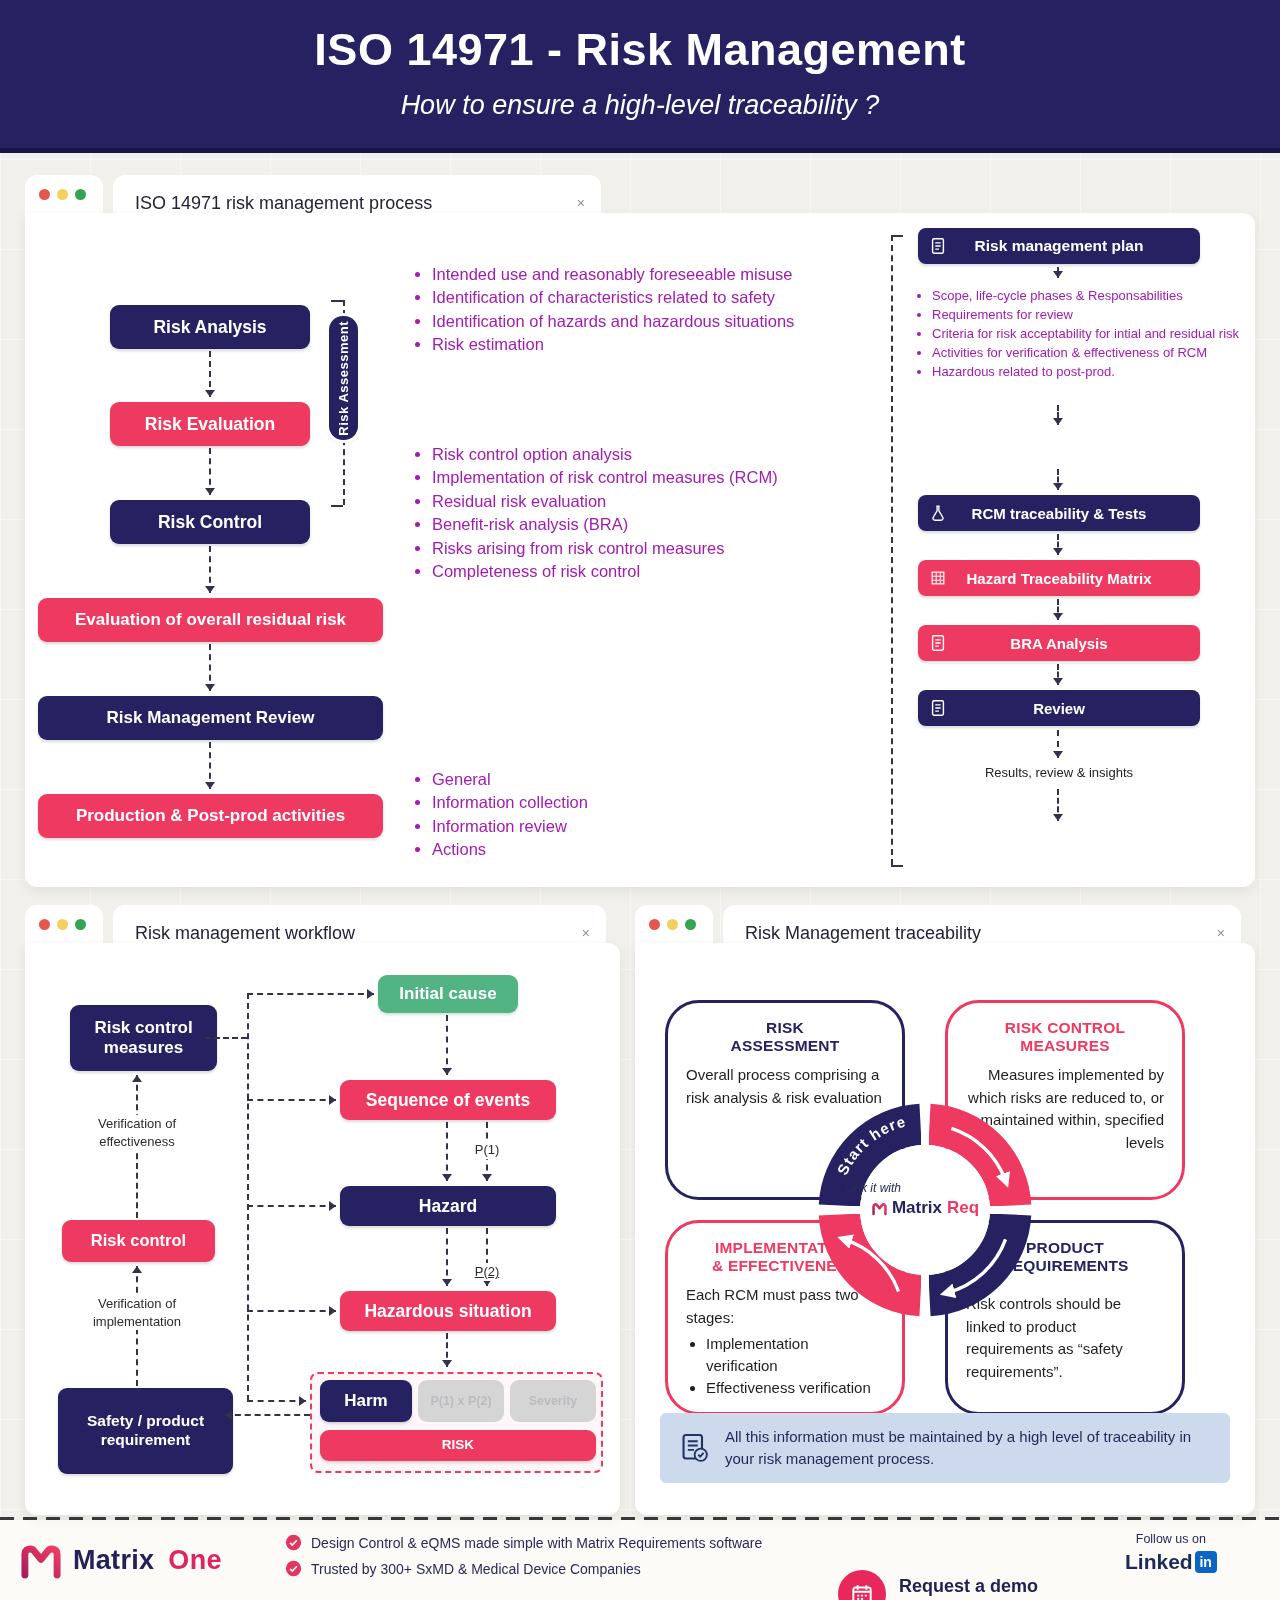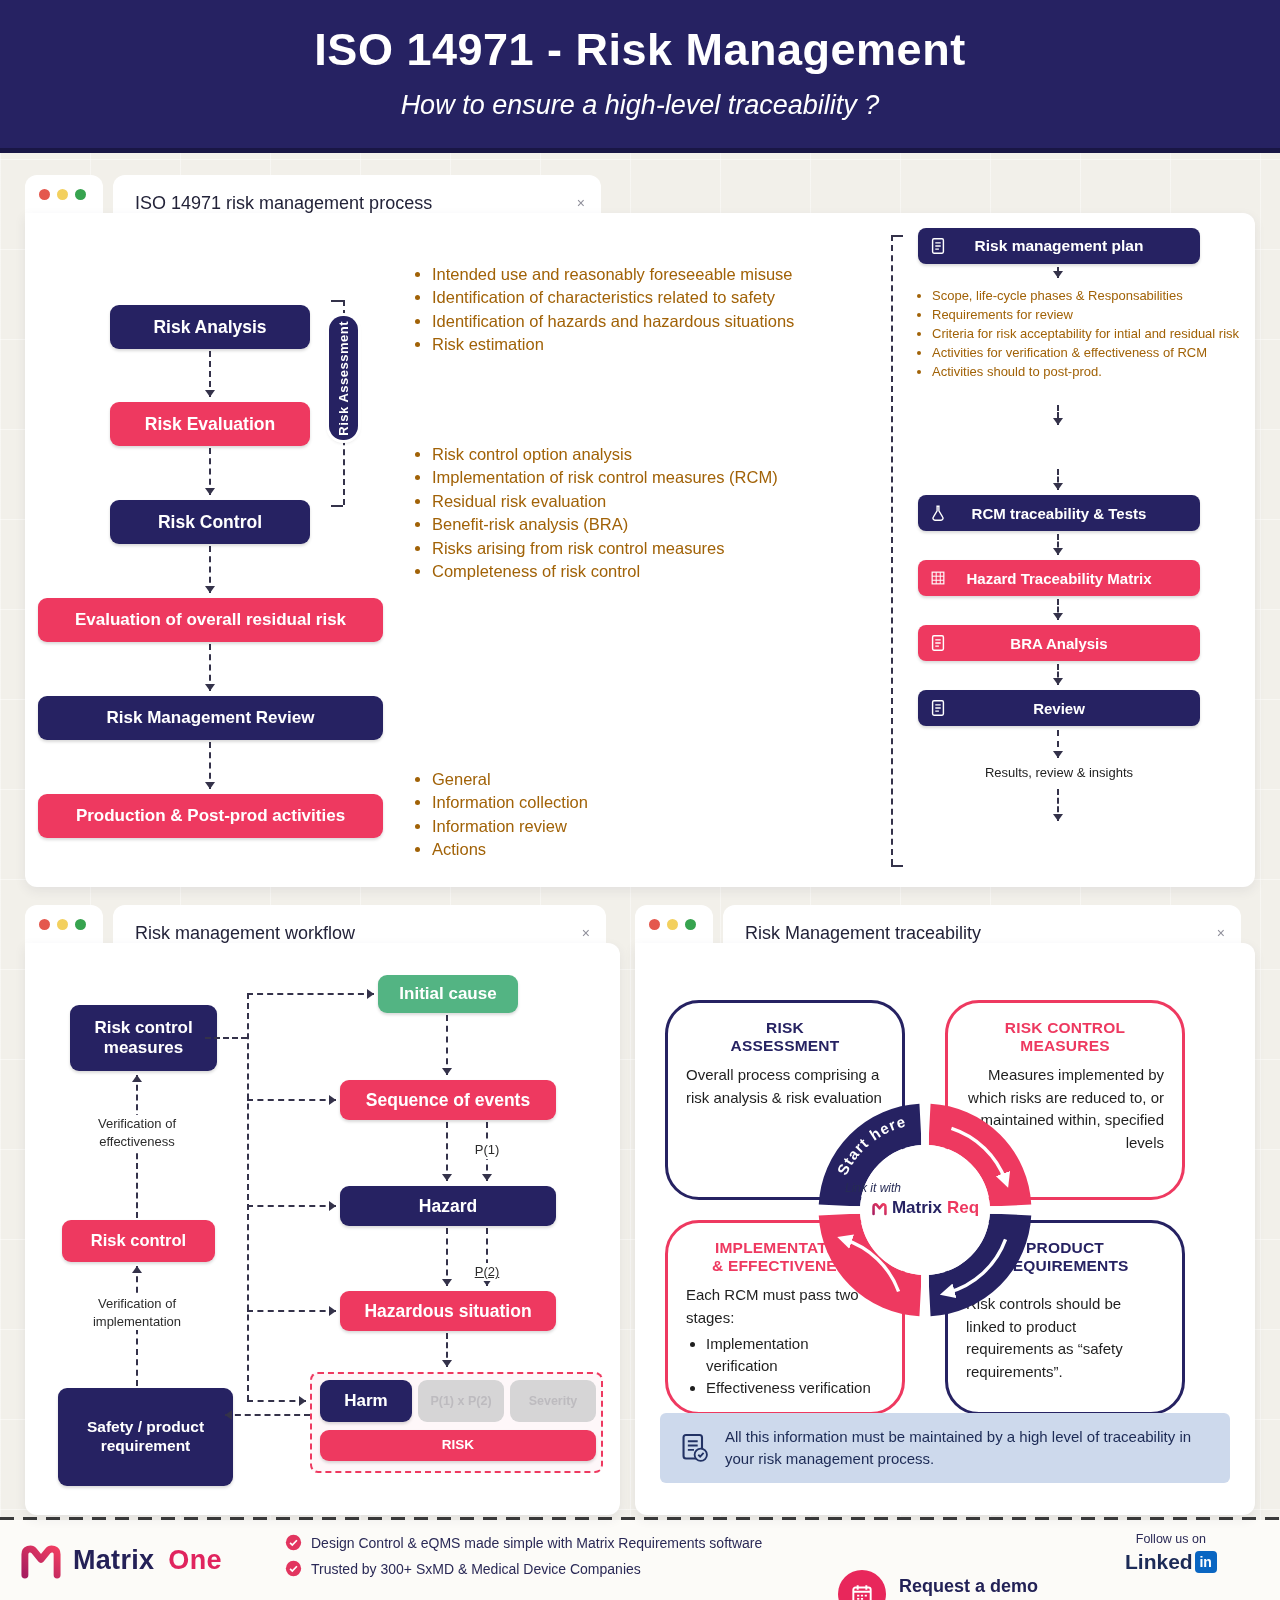--- a/index.html
+++ b/index.html
@@ -23,21 +23,21 @@
        padding:18px 16px 0 22px;font-size:18px;color:#232339;}
   .tab .close{margin-left:auto;color:#8f8f9a;font-size:14px;padding-left:24px;cursor:default;}
   .win-body{position:absolute;left:0;right:0;top:38px;bottom:0;background:#fff;
        border-radius:0 12px 12px 12px;box-shadow:0 4px 12px rgba(50,50,80,.08);}
   
   .nbox{position:absolute;display:flex;align-items:center;justify-content:center;text-align:center;
         color:#fff;border-radius:9px;font-weight:600;box-shadow:0 2px 3px rgba(0,0,0,.15);line-height:1.2;}
   .navy{background:#262262}.pink{background:#ee3960}.green{background:#53b483}
   .grayb{background:#d6d5d6;color:#bdbbbf;box-shadow:none;}
   
-  .blist{position:absolute;margin:0;padding-left:22px;color:#a16207;}
+  .blist{position:absolute;margin:0;padding-left:22px;color:#a21caf;}
   .b16{font-size:16.5px;line-height:21px;} .b16 li{margin:2.5px 0;}
   .b13{font-size:13px;line-height:17.5px;} .b13 li{margin:1.5px 0;}
   
   .dash-v{position:absolute;width:0;border-left:2px dashed #34324a;}
   .dash-h{position:absolute;height:0;border-top:2px dashed #34324a;}
   .arr-d::after{content:"";position:absolute;left:-6px;bottom:-5px;border:5px solid transparent;border-top:7px solid #34324a;}
   .arr-u::before{content:"";position:absolute;left:-6px;top:-5px;border:5px solid transparent;border-bottom:7px solid #34324a;}
   .arr-r::after{content:"";position:absolute;right:-5px;top:-6px;border:5px solid transparent;border-left:7px solid #34324a;}
   .arr-l::before{content:"";position:absolute;left:-5px;top:-6px;border:5px solid transparent;border-right:7px solid #34324a;}
   
@@ -144,21 +144,21 @@
             <path d="M7 6.5h6M7 10h6M7 13.5h4" stroke="#fff" stroke-width="1.5" fill="none"></path>
           </svg>
         <span>Risk management plan</span>
       </div>
       <div class="dash-v arr-d" style="left:1032px;top:54px;height:11px;"></div>
       <ul class="blist b13" style="left:885px;top:72px;width:310px;">
         <li>Scope, life-cycle phases &amp; Responsabilities</li>
         <li>Requirements for review</li>
         <li>Criteria for risk acceptability for intial and residual risk</li>
         <li>Activities for verification &amp; effectiveness of RCM</li>
-        <li>Activities should to post-prod.</li>
+        <li>Hazardous related to post-prod.</li>
       </ul>
       <div class="dash-v arr-d" style="left:1032px;top:192px;height:20px;"></div>
 
       <div class="dash-v arr-d" style="left:1032px;top:256px;height:21px;"></div>
       <div class="chainbox navy" style="top:282px;">
         <svg class="ic" viewBox="0 0 20 20">
             <path d="M8.2 2.5h3.6M9 2.5v5L4.8 14.6A2.2 2.2 0 0 0 6.7 18h6.6a2.2 2.2 0 0 0 1.9-3.4L11 7.5v-5" fill="none" stroke="#fff" stroke-width="1.5"></path>
           </svg>
         <span>RCM traceability &amp; Tests</span>
       </div>
@@ -211,21 +211,21 @@
       <div class="nbox navy" style="left:315px;top:243px;width:216px;height:40px;font-size:17.5px;">Hazard</div>
       <div class="nbox pink" style="left:315px;top:348px;width:216px;height:40px;font-size:17.5px;">Hazardous situation</div>
 
       <div style="position:absolute;left:285px;top:429px;width:289px;height:97px;border:2px dashed #ee3960;border-radius:8px;background:rgba(238,57,96,.04);"></div>
       <div class="nbox navy" style="left:295px;top:437px;width:92px;height:42px;font-size:17px;">Harm</div>
       <div class="nbox grayb" style="left:393px;top:437px;width:86px;height:42px;font-size:12.5px;">P(1) x P(2)</div>
       <div class="nbox grayb" style="left:485px;top:437px;width:86px;height:42px;font-size:12.5px;">Severity</div>
       <div class="nbox pink" style="left:295px;top:487px;width:276px;height:31px;font-size:13.5px;font-weight:700;">RISK</div>
 
       <div class="nbox pink" style="left:37px;top:277px;width:153px;height:42px;font-size:16.5px;">Risk control</div>
-      <div class="nbox navy" style="left:33px;top:445px;width:163px;height:74px;font-size:15.5px;padding:12px 6px;">Safety / product requirement</div>
+      <div class="nbox navy" style="left:33px;top:445px;width:163px;height:74px;font-size:15.5px;padding:6px 6px;">Safety / product requirement</div>
 
       <div class="dash-v arr-u" style="left:111px;top:132px;height:143px;"></div>
       <div class="dash-v arr-u" style="left:111px;top:323px;height:120px;"></div>
       <div class="smalllabel" style="left:52px;top:172px;width:120px;">Verification of effectiveness</div>
       <div class="smalllabel" style="left:52px;top:352px;width:120px;">Verification of implementation</div>
 
       <div class="dash-h" style="left:180px;top:94px;width:42px;"></div>
       <div class="dash-v" style="left:222px;top:50px;height:408px;"></div>
       <div class="dash-h arr-r" style="left:222px;top:50px;width:127px;"></div>
       <div class="dash-h arr-r" style="left:222px;top:156px;width:89px;"></div>

